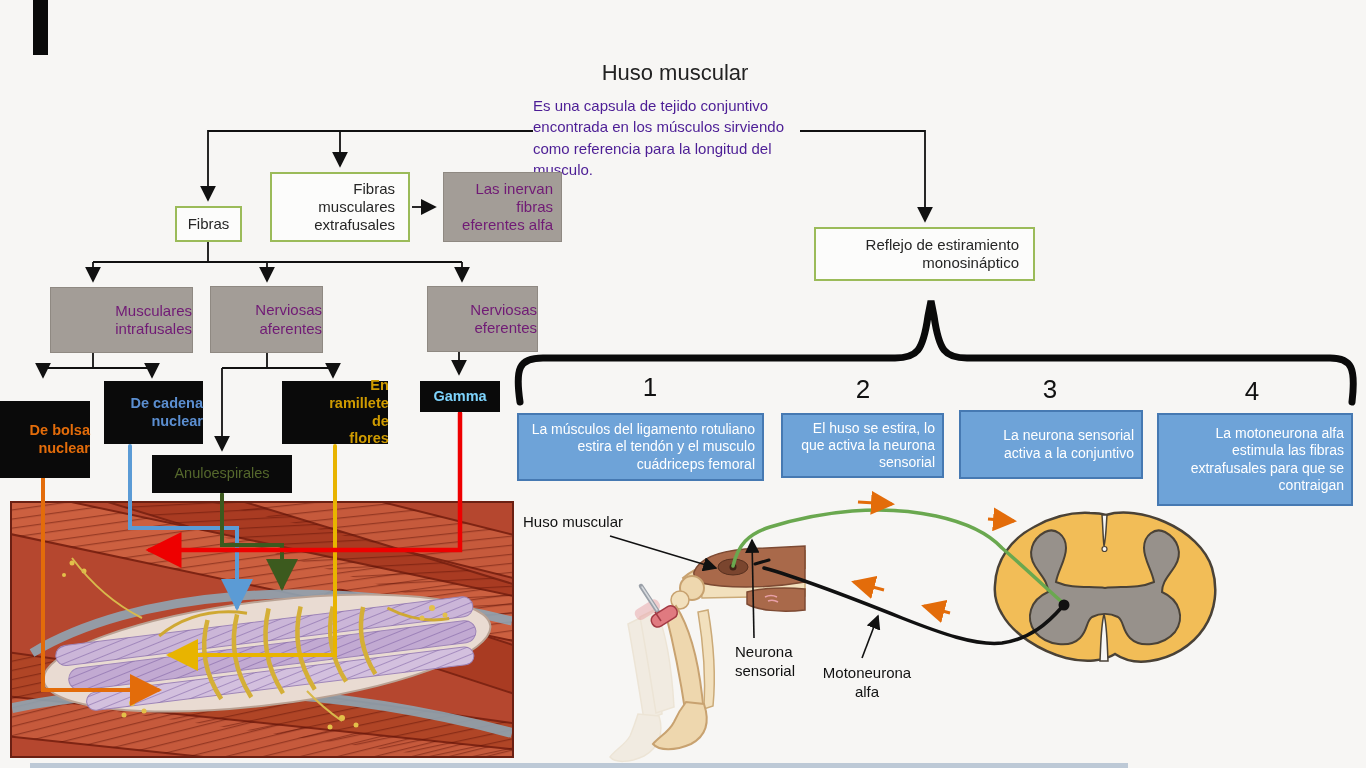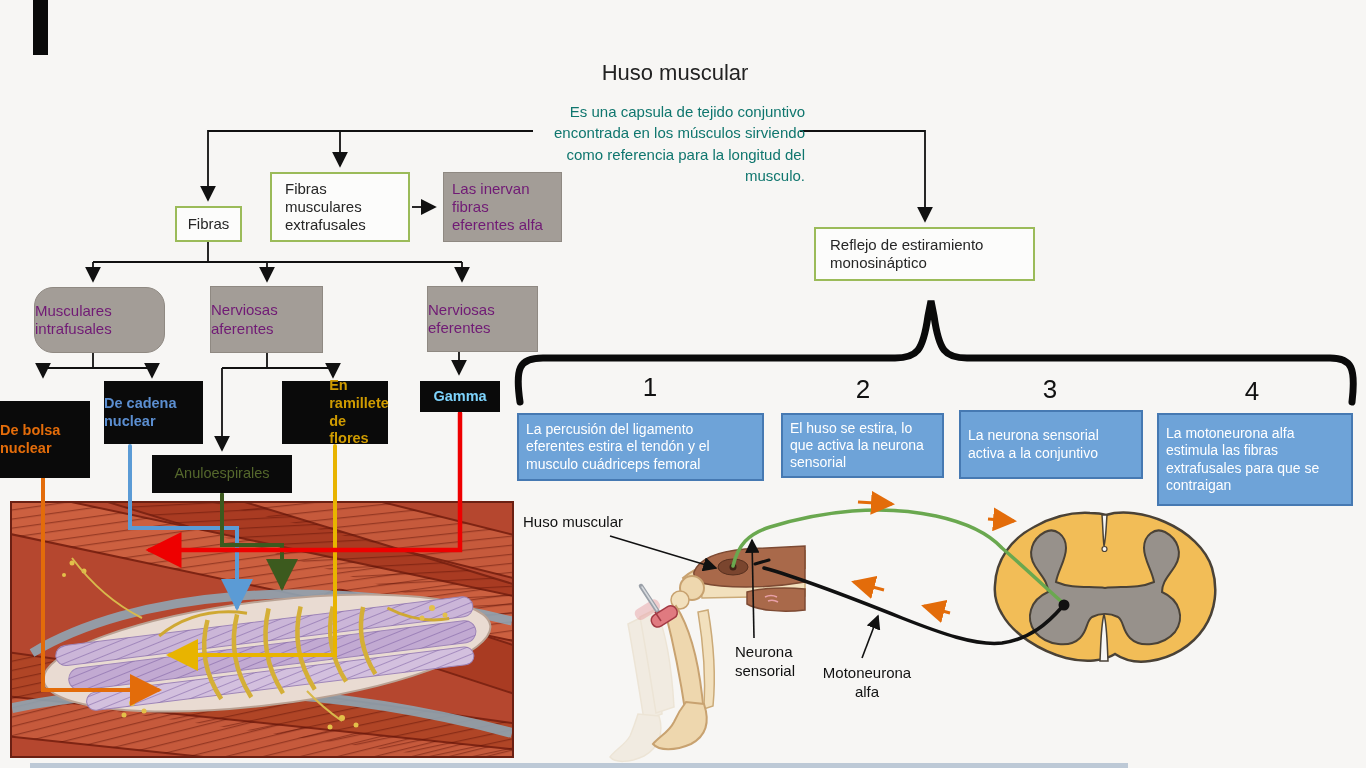--- a/index.html
+++ b/index.html
@@ -5,37 +5,37 @@
   html,body{margin:0;padding:0;}
   body{
     width:1366px;height:768px;position:relative;overflow:hidden;
     background:#f7f6f4;
     font-family:"Liberation Sans", sans-serif;
     color:#1c1c1c;
   }
   .box{
     position:absolute;box-sizing:border-box;
     display:flex;align-items:center;justify-content:center;
-    text-align:left;line-height:1.22;z-index:3;
+    text-align:right;line-height:1.22;z-index:3;
   }
   .green-box{background:#fcfcfb;border:2px solid #9bbb59;font-size:15px;color:#262626;}
   .gray-box{background:#a39d97;border:1px solid #8f8982;color:#701a75;font-size:15px;}
   .black-box{background:#0a0a0a;font-size:14.5px;font-weight:bold;}
   .blue-box{background:#6ea3d8;border:2px solid #4679b2;color:#ffffff;font-size:14px;padding:3px 7px;}
   .t-orange{color:#e36c0a;}
   .t-blue{color:#5b8ed0;}
   .t-gold{color:#cf9b00;padding-left:48px;}
   .t-red{color:#7dd3fc;}
   .t-olive{color:#55682c;font-weight:bold;}
   .step-number{position:absolute;z-index:3;font-size:26px;color:#111;text-align:center;width:44px;}
   .ill-label{position:absolute;z-index:5;font-size:15px;color:#111;line-height:1.25;}
   #title{position:absolute;left:510px;top:60px;width:330px;text-align:center;
          font-size:22px;color:#222;z-index:3;}
-  #description{position:absolute;left:533px;top:101px;width:272px;text-align:right;
-         font-size:15px;line-height:1.43;color:#0f766e;z-index:3;}
+  #description{position:absolute;left:533px;top:95px;width:272px;text-align:left;
+         font-size:15px;line-height:1.43;color:#4c1d95;z-index:3;}
   svg{position:absolute;left:0;top:0;z-index:2;pointer-events:none;}
   #muscle-img{position:absolute;left:10px;top:501px;width:500px;height:253px;
         border:2px solid #6b2013;z-index:1;overflow:hidden;background:#b5472f;}
   #bottom-strip{position:absolute;left:30px;top:763px;width:1098px;height:5px;
         background:#bdc9d6;z-index:1;}
   #corner-bar{position:absolute;left:33px;top:0;width:15px;height:55px;background:#0a0a0a;z-index:1;}
 </style>
 </head>
 <body>
 
@@ -239,35 +239,35 @@
 </div>
 
 <div id="title">Huso muscular</div>
 <div id="description">Es una capsula de tejido conjuntivo encontrada en los músculos sirviendo como referencia para la longitud del musculo.</div>
 
 <div class="box green-box" style="left:175px;top:206px;width:67px;height:36px;">Fibras</div>
 <div class="box green-box" style="left:270px;top:172px;width:140px;height:70px;padding:0 13px;">Fibras musculares extrafusales</div>
 <div class="box gray-box" style="left:443px;top:172px;width:119px;height:70px;padding:0 8px;">Las inervan fibras eferentes alfa</div>
 <div class="box green-box" style="left:814px;top:227px;width:221px;height:54px;padding:0 14px;">Reflejo de estiramiento monosináptico</div>
 
-<div class="box gray-box" style="left:34px;top:287px;width:131px;height:66px;border-radius:19px;">Musculares intrafusales</div>
+<div class="box gray-box" style="left:50px;top:287px;width:143px;height:66px;">Musculares intrafusales</div>
 <div class="box gray-box" style="left:210px;top:286px;width:113px;height:67px;">Nerviosas aferentes</div>
 <div class="box gray-box" style="left:403px;top:286px;width:111px;height:66px;margin-left:24px;">Nerviosas eferentes</div>
 
 <div class="box black-box t-orange" style="left:0px;top:381px;width:90px;height:77px;margin-top:20px;">De bolsa nuclear</div>
 <div class="box black-box t-blue" style="left:104px;top:381px;width:99px;height:63px;">De cadena nuclear</div>
 <div class="box black-box t-gold" style="left:282px;top:381px;width:106px;height:63px;">En ramillete de flores</div>
 <div class="box black-box t-red" style="left:420px;top:381px;width:80px;height:31px;">Gamma</div>
 <div class="box black-box t-olive" style="left:152px;top:455px;width:140px;height:38px;font-weight:normal;">Anuloespirales</div>
 
 <div class="step-number" style="left:628px;top:372px;">1</div>
 <div class="step-number" style="left:841px;top:374px;">2</div>
 <div class="step-number" style="left:1028px;top:374px;">3</div>
 <div class="step-number" style="left:1230px;top:376px;">4</div>
 
-<div class="box blue-box" style="left:517px;top:413px;width:247px;height:68px;">La percusión del ligamento eferentes estira el tendón y el musculo cuádriceps femoral</div>
+<div class="box blue-box" style="left:517px;top:413px;width:247px;height:68px;">La músculos del ligamento rotuliano estira el tendón y el musculo cuádriceps femoral</div>
 <div class="box blue-box" style="left:781px;top:413px;width:163px;height:65px;">El huso se estira, lo que activa la neurona sensorial</div>
 <div class="box blue-box" style="left:959px;top:410px;width:184px;height:69px;">La neurona sensorial activa a la conjuntivo</div>
 <div class="box blue-box" style="left:1157px;top:413px;width:196px;height:93px;">La motoneurona alfa estimula las fibras extrafusales para que se contraigan</div>
 
 <div class="ill-label" style="left:523px;top:513px;">Huso muscular</div>
 <div class="ill-label" style="left:735px;top:643px;width:74px;">Neurona sensorial</div>
 <div class="ill-label" style="left:815px;top:664px;width:104px;text-align:center;">Motoneurona alfa</div>
 
 </body></html>

